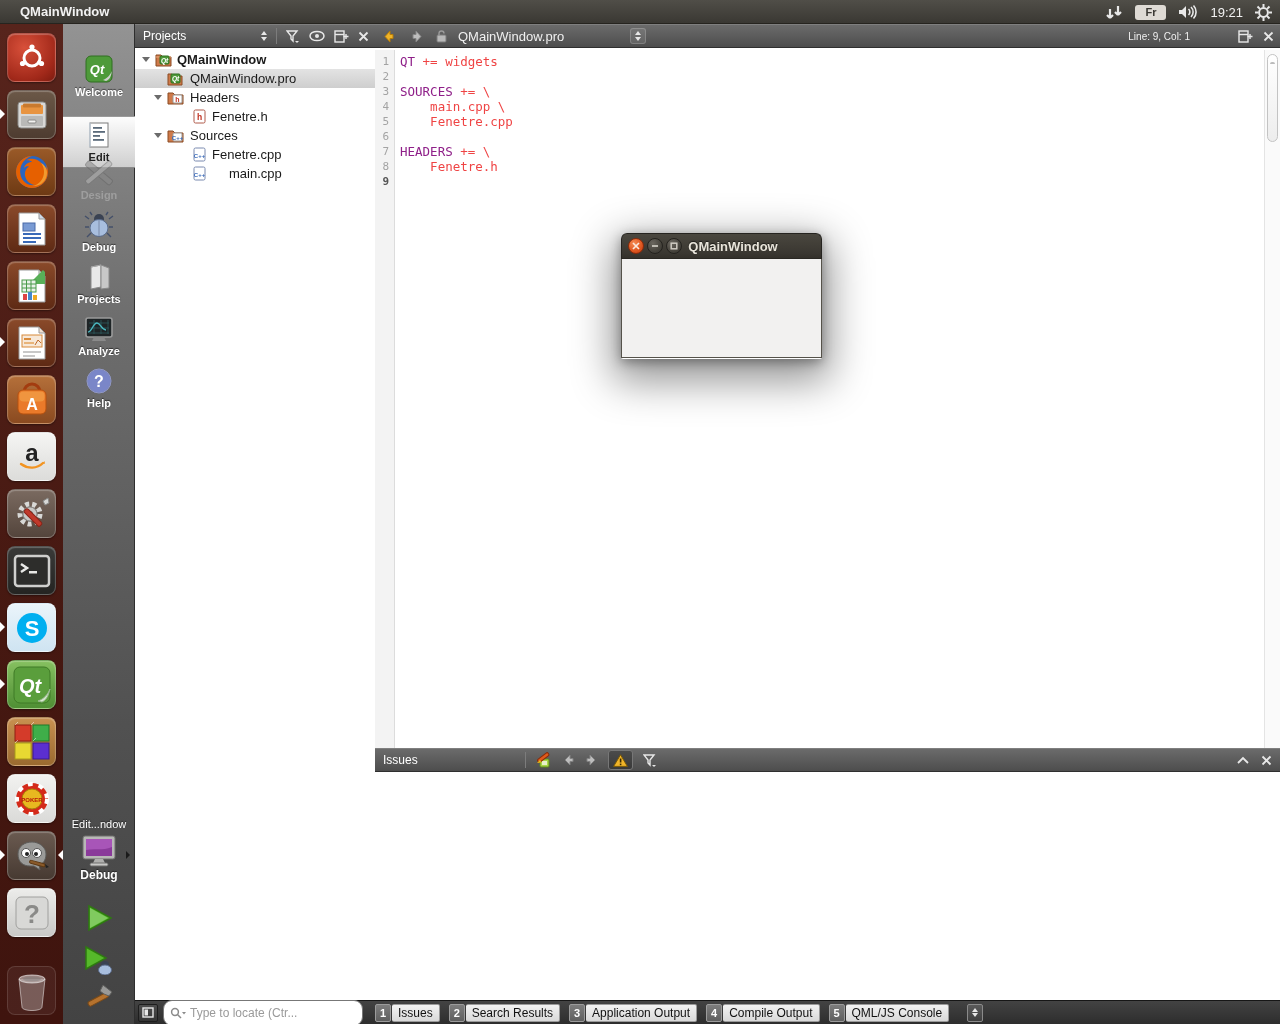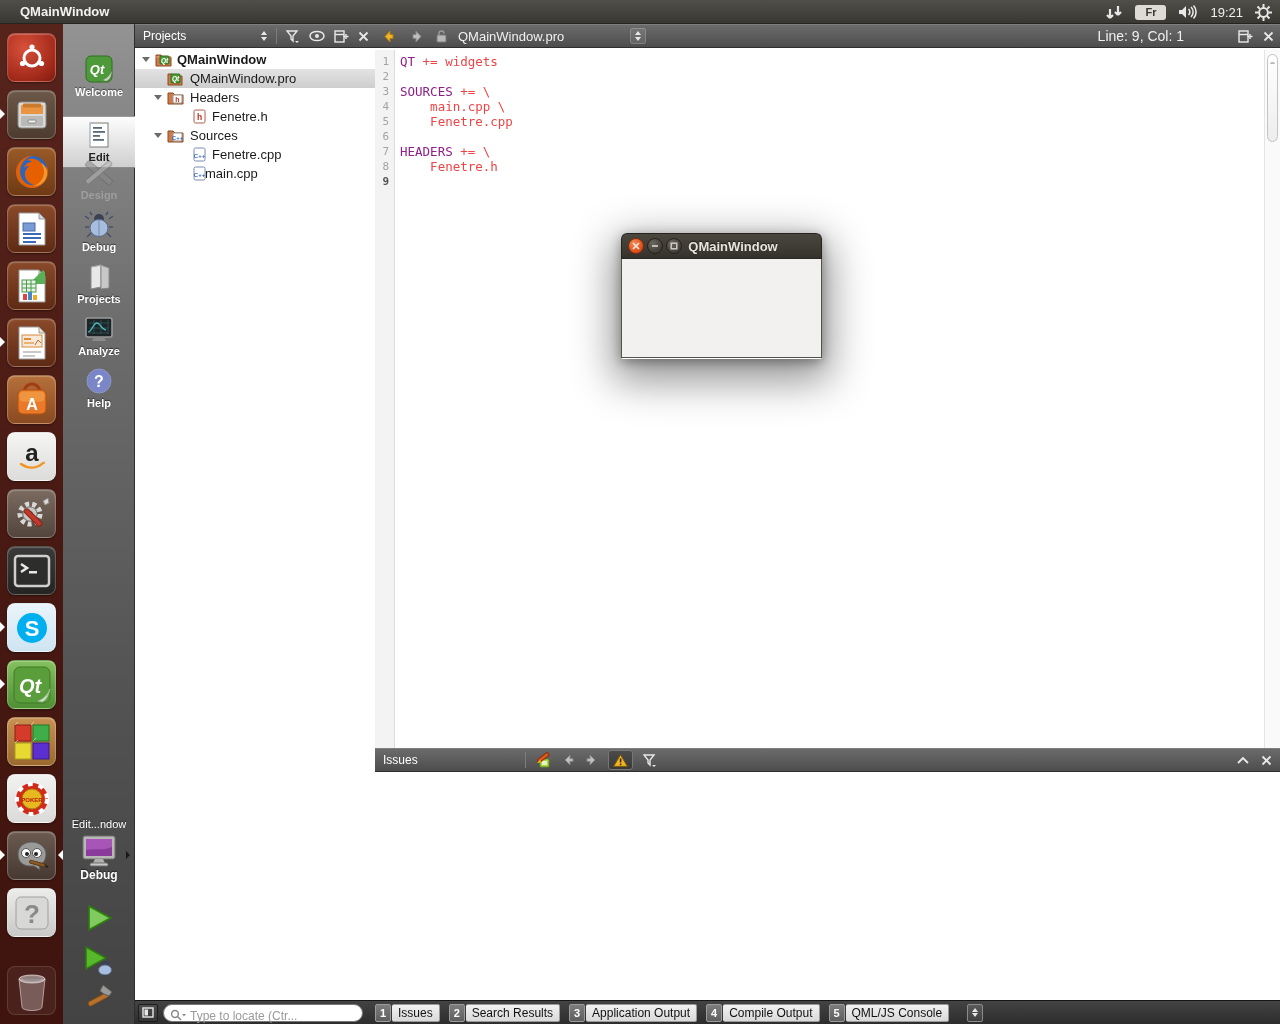--- a/index.html
+++ b/index.html
@@ -63,21 +63,21 @@
   .trow .tw { position:absolute; top:0; height:19px; display:flex; align-items:center; }
   .expander { width:0; height:0; border-left:4px solid transparent; border-right:4px solid transparent; border-top:5px solid #6b6b6b; }
   .bold { font-weight:bold; }
 
   
   #editor { position:absolute; left:375px; top:24px; width:905px; height:724px; background:#fff; }
   #editor-toolbar { left:0; top:0; width:905px; }
   .doc-title { font-size:13px; color:#f0f0f0; margin-left:10px; }
   .combo-btn { margin-left:66px; background:rgba(255,255,255,0.10); border:1px solid rgba(255,255,255,0.18);
     border-radius:3px; padding:2px 4px; display:flex; align-items:center; }
-  .linecol { position:absolute; right:96px; font-size:14px; color:#f0f0f0;padding-left:18px; }
+  .linecol { position:absolute; right:90px; font-size:10px; color:#f0f0f0;padding-left:18px; }
   #gutter { position:absolute; left:0; top:26px; width:20px; height:698px; background:#f3f3f3; border-right:1px solid #dcdcdc; }
   #code { position:absolute; left:0; top:30px; width:880px; font-family:"DejaVu Sans Mono",monospace; font-size:12.5px; }
   .cline { height:15px; display:flex; align-items:center; }
   .lnum { width:14px; text-align:right; color:#a3a3a3; font-size:11px; flex:none; margin-right:11px; }
   .cline.current .lnum { color:#555; font-weight:bold; }
   .ctext { white-space:pre; color:#ef4444; }
   .kw { color:#8f2089; white-space:pre; }
   #vscroll { position:absolute; right:0; top:26px; width:16px; height:698px; background:#fafafa; border-left:1px solid #e4e4e4; }
   #vthumb { position:absolute; left:2px; top:4px; width:11px; height:88px; background:linear-gradient(#fff,#ededed);
     border:1px solid #c3c3c3; border-radius:6px; }
@@ -89,21 +89,21 @@
   #issues-head { left:0; top:0; width:905px; }
   .warn-toggle { background:rgba(0,0,0,0.28); border:1px solid #777; border-radius:3px; padding:1px 4px; }
 
   
   #bottombar { position:absolute; left:135px; top:1000px; width:1145px; height:24px;
     background:linear-gradient(#434343,#2d2d2d); border-top:1px solid #161616;
     display:flex; align-items:center; }
   #sidebar-toggle { width:20px; height:18px; margin-left:3px; background:linear-gradient(#4e4e4e,#353535);
     border:1px solid #1d1d1d; border-radius:2px; display:flex; align-items:center; justify-content:center; }
   #locator { width:200px; height:18px; margin-left:5px; background:#fff; border:1px solid #777;
-    border-radius:9px; display:flex; align-items:flex-start; padding:4px 6px; }
+    border-radius:9px; display:flex; align-items:center; padding:12px 6px; }
   #locator input { border:none; outline:none; width:160px; font-size:12px; color:#333; background:transparent;
     font-family:"Liberation Sans",sans-serif; }
   #locator input::placeholder { color:#9a9a9a; }
   .panes { display:flex; align-items:center; margin-left:12px; gap:9px; }
   .pane-btn { display:flex; align-items:stretch; height:18px; }
   .pane-idx { background:linear-gradient(#7d7d7d,#5f5f5f); border:1px solid #9b9b9b; border-radius:2px;
     color:#fff; font-size:11px; font-weight:bold; width:16px; display:flex; align-items:center; justify-content:center; }
   .pane-lbl { background:linear-gradient(#f2f2f2,#d9d9d9); border:1px solid #9b9b9b; border-left:none; border-radius:2px;
     color:#111; font-size:12px; display:flex; align-items:center; padding:0 6px; margin-left:1px; }
   .pane-combo { margin-left:9px; width:16px; height:18px; background:linear-gradient(#5a5a5a,#3f3f3f);
@@ -537,21 +537,21 @@
         </span>
         <span class="tw" style="left:77px">Fenetre.cpp</span>
       </div>
       <div class="trow">
         <span class="tw" style="left:58px">
           <svg width="13" height="15" viewBox="0 0 13 15">
               <rect x="1" y="1" width="11" height="13" rx="1.5" fill="#fff" stroke="#7a8ab0"></rect>
               <text x="6.5" y="10.5" text-anchor="middle" font-size="6" font-weight="bold" fill="#3a6ab8">C++</text>
             </svg>
         </span>
-        <span class="tw" style="left:70px">main.cpp</span>
+        <span class="tw" style="left:94px">main.cpp</span>
       </div>
     </div>
   </div>
 
   <div id="editor">
     <div class="phead" id="editor-toolbar">
       <span class="hicon" style="margin-left:8px">
         <svg width="15" height="13" viewBox="0 0 15 13">
             <path d="M7 1L2 6.5 7 12V8.5h3V4.5H7z" fill="#f0b429" stroke="#b57d0a"></path>
           </svg>

